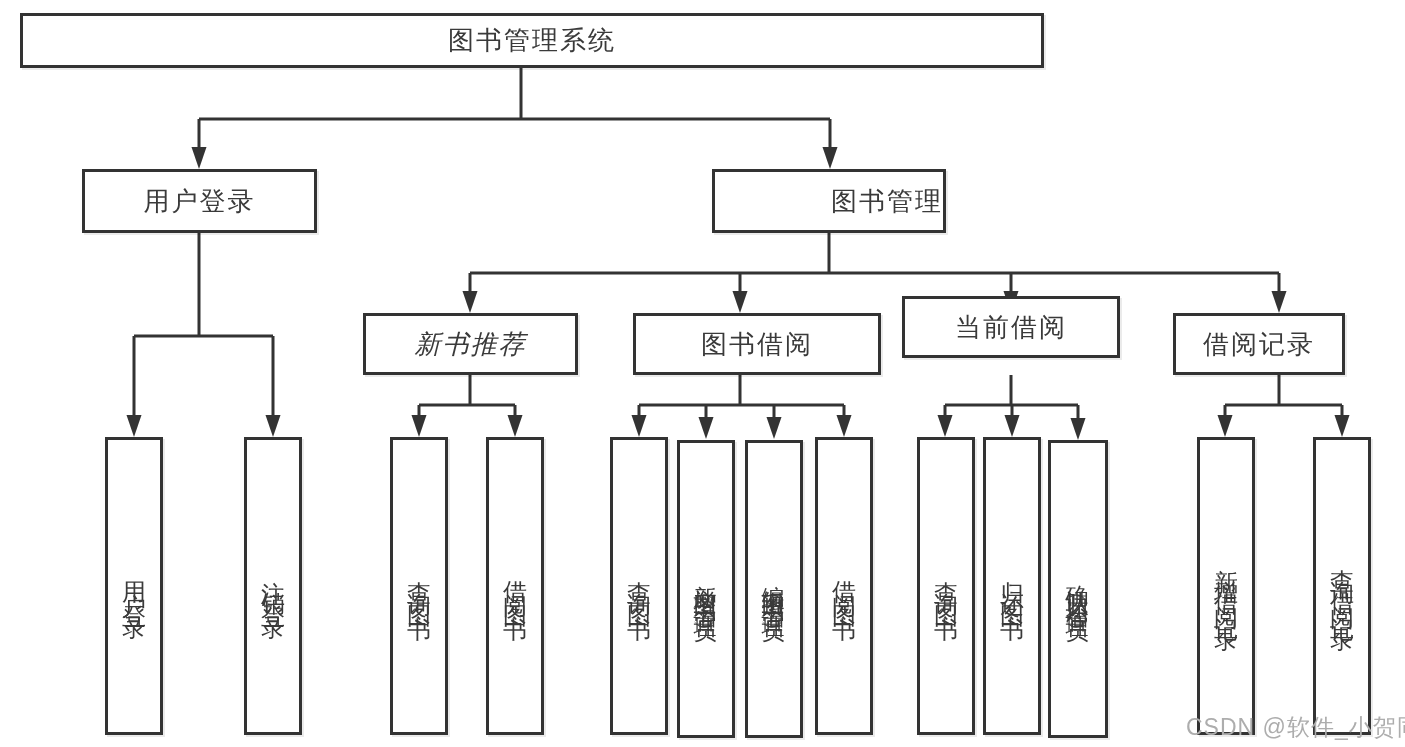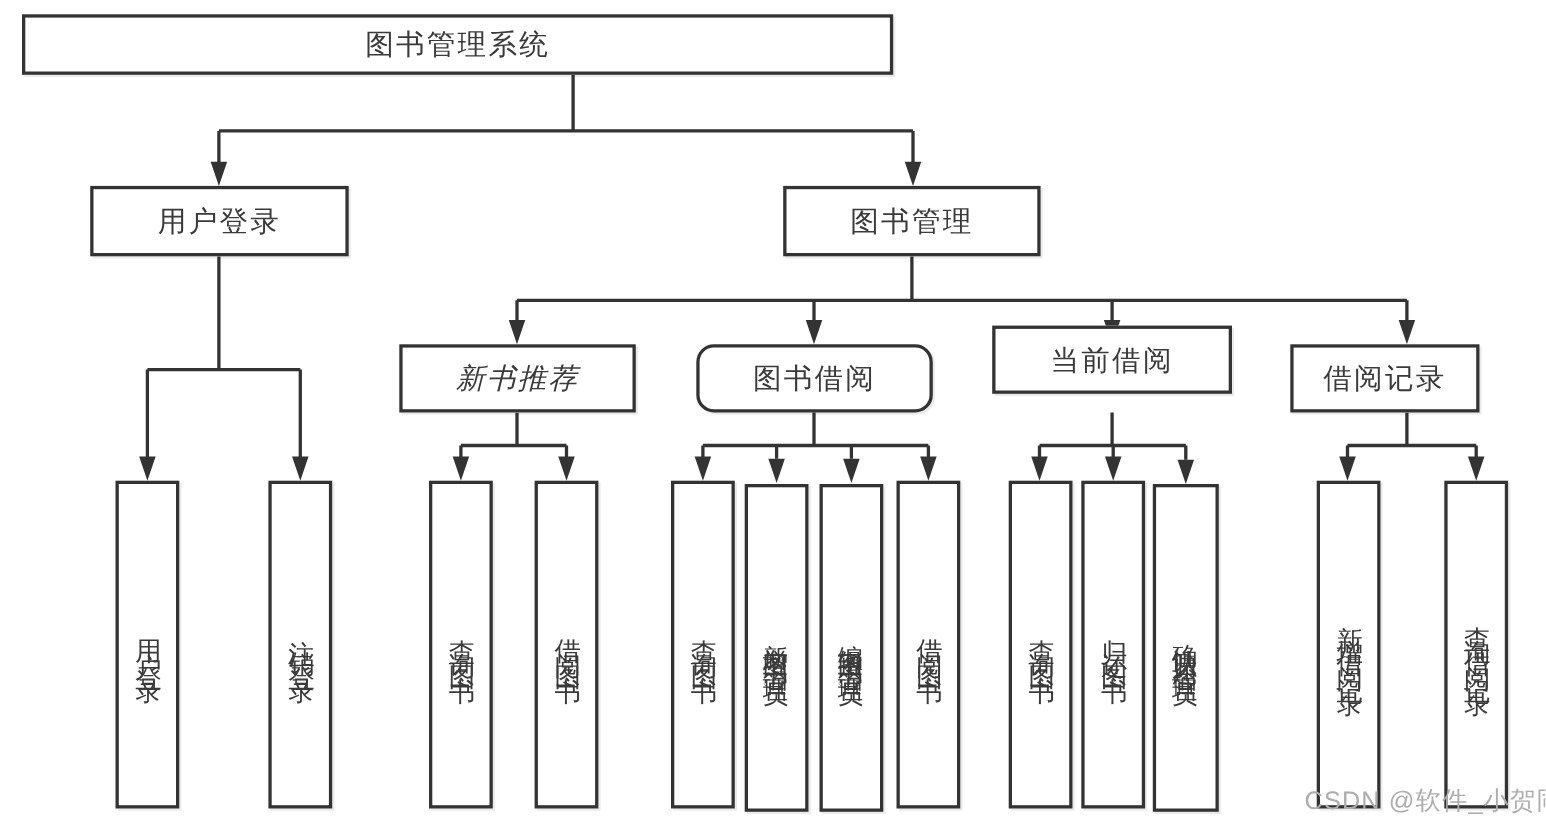--- a/index.html
+++ b/index.html
@@ -92,35 +92,35 @@
       <polygon points="1004.5,415 1019.5,415 1012,437"></polygon>
       <polygon points="1070.5,418 1085.5,418 1078,440"></polygon>
     </g>
     <g class="connector">
       <path d="M1279 375 V405 M1225 405 H1342 M1225 405 V417 M1342 405 V417"></path>
       <polygon points="1217.5,415 1232.5,415 1225,437"></polygon>
       <polygon points="1334.5,415 1349.5,415 1342,437"></polygon>
     </g>
   </svg>
 
-  <div class="hbox" style="left:20px;top:13px;width:792px;height:55px;">
+  <div class="hbox" style="left:20px;top:13px;width:1024px;height:55px;">
     <span>图书管理系统</span>
   </div>
 
   <div class="hbox" style="left:82px;top:169px;width:235px;height:64px;">
     <span>用户登录</span>
   </div>
-  <div class="hbox" style="left:712px;top:169px;width:234px;height:64px;">
+  <div class="hbox" style="left:712px;top:169px;width:234px;height:64px;justify-content:flex-end;">
     <span>图书管理</span>
   </div>
 
   <div class="hbox" style="left:363px;top:313px;width:215px;height:62px;font-style:italic;">
     <span>新书推荐</span>
   </div>
-  <div class="hbox" style="left:633px;top:313px;width:215px;height:62px;border-radius:16px;">
+  <div class="hbox" style="left:633px;top:313px;width:248px;height:62px;">
     <span>图书借阅</span>
   </div>
   <div class="hbox" style="left:902px;top:296px;width:218px;height:62px;">
     <span>当前借阅</span>
   </div>
   <div class="hbox" style="left:1173px;top:313px;width:172px;height:62px;">
     <span>借阅记录</span>
   </div>
 
   <div class="vbox" style="left:105px;">用户登录</div>

